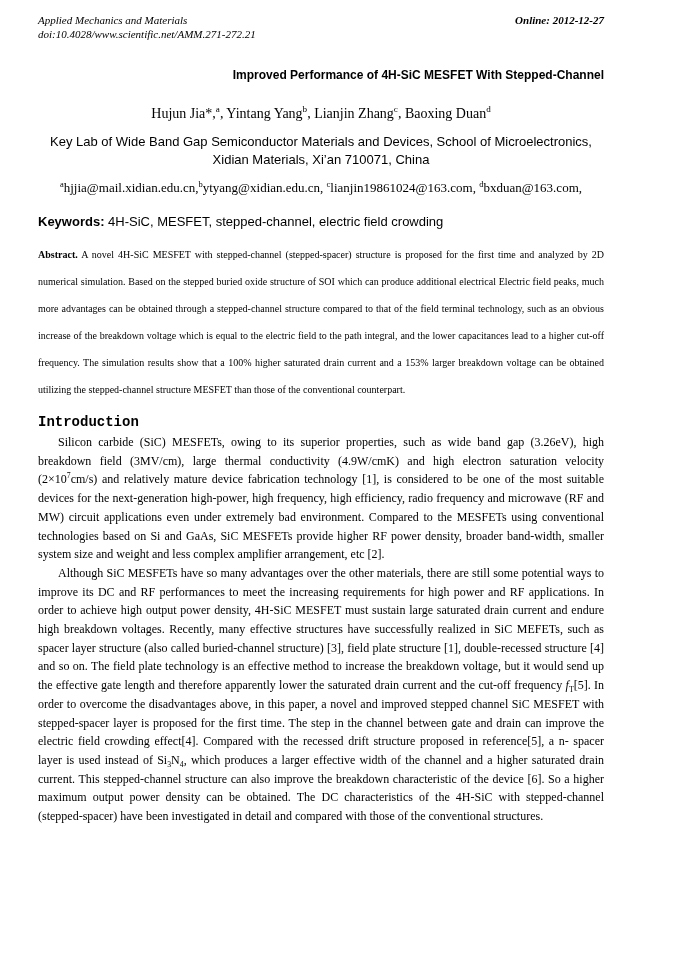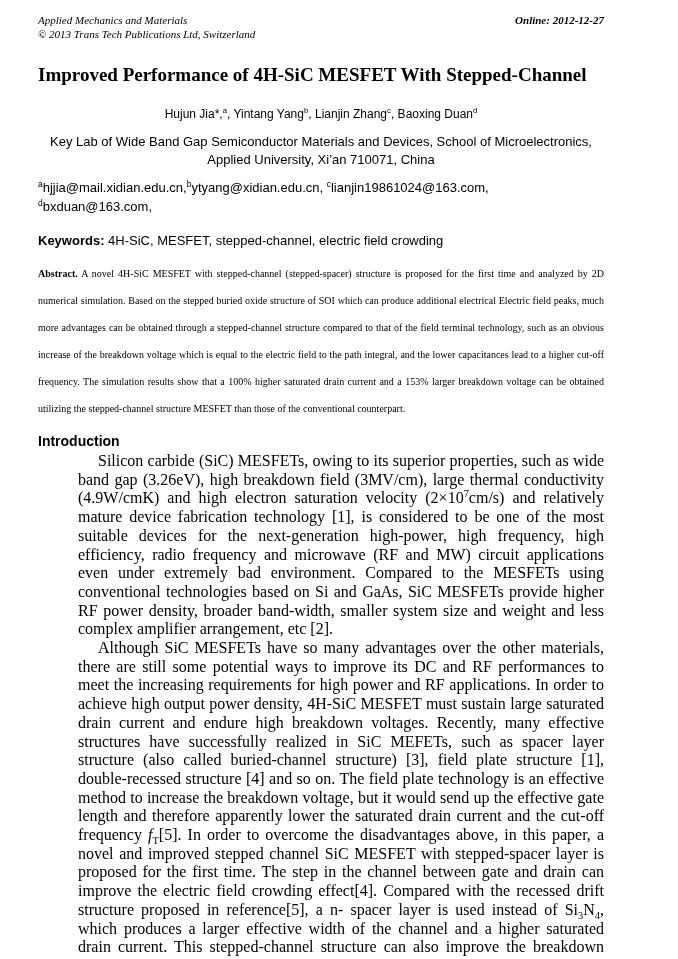--- a/index.html
+++ b/index.html
@@ -23,44 +23,44 @@
     justify-content: space-between;
     align-items: flex-start;
     font-style: italic;
     font-size: 11px;
     line-height: 13.5px;
   }
   .pub-header-left div { white-space: nowrap; }
   .pub-header-right { white-space: nowrap; font-weight: bold; }
   h1.title {
     margin: 24px 0 0 0;
-    text-align: left;
-    font-family: Liberation Serif, serif;
+    text-align: right;
+    font-family: Liberation Sans, sans-serif;
     font-weight: bold;
-    font-size: 19px;
+    font-size: 12px;
     line-height: 20px;
   }
   .authors {
     margin-top: 20px;
     text-align: center;
-    font-family: Liberation Sans, sans-serif;
-    font-size: 12px;
+    font-family: Liberation Serif, serif;
+    font-size: 14px;
     line-height: 18px;
   }
   .affiliation {
     margin-top: 10px;
     text-align: center;
     font-family: Liberation Sans, sans-serif;
     font-size: 13px;
     line-height: 17.5px;
   }
   .emails {
     margin-top: 10px;
-    text-align: left;
-    font-family: Liberation Sans, sans-serif;
+    text-align: center;
+    font-family: Liberation Serif, serif;
     font-size: 13px;
     line-height: 19px;
   }
   p { margin: 0; }
   .keywords {
     margin-top: 16px;
     font-family: "Liberation Sans", sans-serif;
     font-size: 13px;
     line-height: 18px;
   }
@@ -68,28 +68,27 @@
     margin-top: 10px;
     font-size: 10px;
     line-height: 27px;
     text-align: justify;
   }
   h2.section-heading {
     margin: 10px 0 2px 0;
     font-size: 14px;
     line-height: 18px;
     font-weight: bold;
-    font-family: Liberation Sans, sans-serif;
+    font-family: Liberation Mono, monospace;
   }
   .body-para {
-    font-size: 16px;
+    font-size: 12px;
     line-height: 18.7px;
     text-align: justify;
     text-indent: 20px;
-    margin-left: 40px;
   }
   sup {
     font-size: 0.65em;
     line-height: 0;
     vertical-align: super;
   }
   sub {
     font-size: 0.65em;
     line-height: 0;
     vertical-align: sub;
@@ -98,32 +97,32 @@
   em { font-style: italic; }
 </style>
 </head>
 <body>
 
 <div class="page">
 
   <div class="pub-header">
     <div class="pub-header-left">
       <div>Applied Mechanics and Materials</div>
-      <div>© 2013 Trans Tech Publications Ltd, Switzerland</div>
+      <div>doi:10.4028/www.scientific.net/AMM.271-272.21</div>
     </div>
     <div class="pub-header-right">Online: 2012-12-27</div>
   </div>
 
   <h1 class="title">Improved Performance of 4H-SiC MESFET With Stepped-Channel</h1>
 
   <div class="authors"><span>Hujun Jia*,</span><sup>a</sup><span>, Yintang Yang</span><sup>b</sup><span>, Lianjin Zhang</span><sup>c</sup><span>, Baoxing Duan</span><sup>d</sup></div>
 
   <div class="affiliation">
     <div>Key Lab of Wide Band Gap Semiconductor Materials and Devices, School of Microelectronics,</div>
-    <div>Applied University, Xi’an 710071, China</div>
+    <div>Xidian Materials, Xi’an 710071, China</div>
   </div>
 
   <div class="emails">
     <div><sup>a</sup><span>hjjia@mail.xidian.edu.cn,</span><sup>b</sup><span>ytyang@xidian.edu.cn, </span><sup>c</sup><span>lianjin19861024@163.com, </span><sup>d</sup><span>bxduan@163.com,</span></div>
   </div>
 
   <p class="keywords"><strong>Keywords:</strong><span> 4H-SiC, MESFET, stepped-channel, electric field crowding</span></p>
 
   <p class="abstract"><strong>Abstract.</strong><span> A novel 4H-SiC MESFET with stepped-channel (stepped-spacer) structure is proposed for the first time and analyzed by 2D numerical simulation. Based on the stepped buried oxide structure of SOI which can produce additional electrical Electric field peaks, much more advantages can be obtained through a stepped-channel structure compared to that of the field terminal technology, such as an obvious increase of the breakdown voltage which is equal to the electric field to the path integral, and the lower capacitances lead to a higher cut-off frequency. The simulation results show that a 100% higher saturated drain current and a 153% larger breakdown voltage can be obtained utilizing the stepped-channel structure MESFET than those of the conventional counterpart.</span></p>
 

